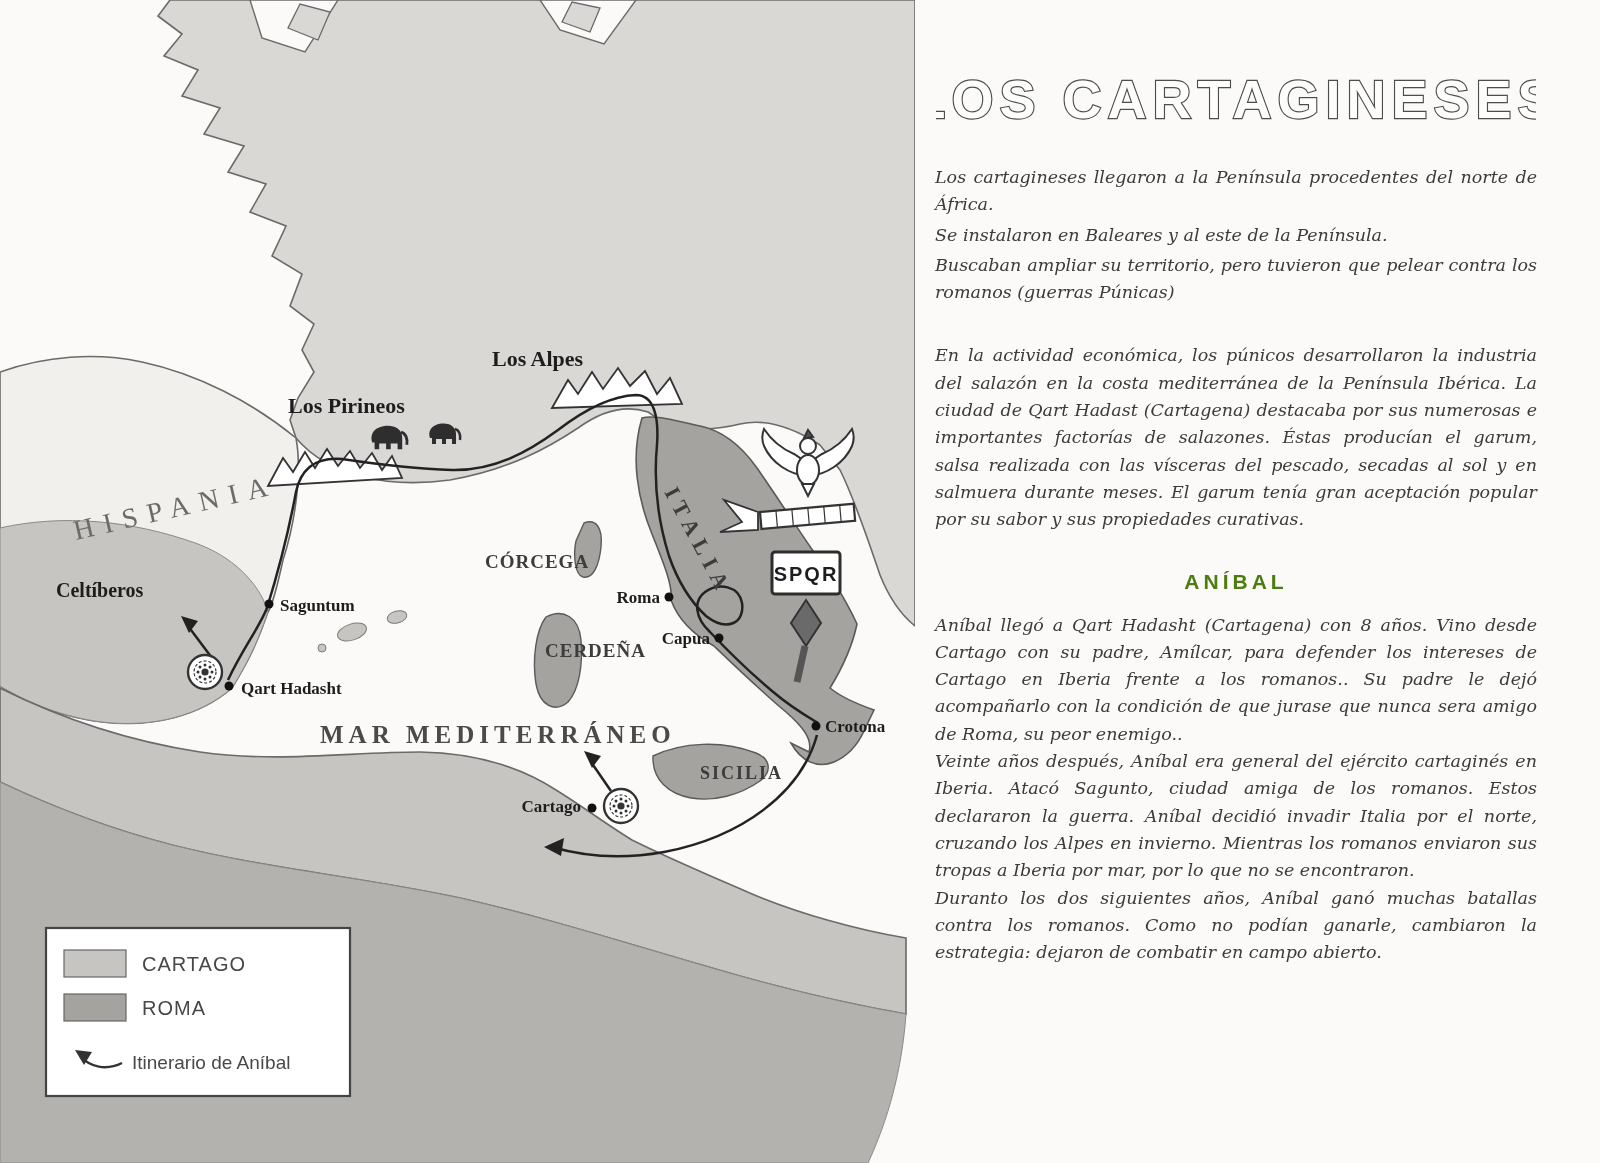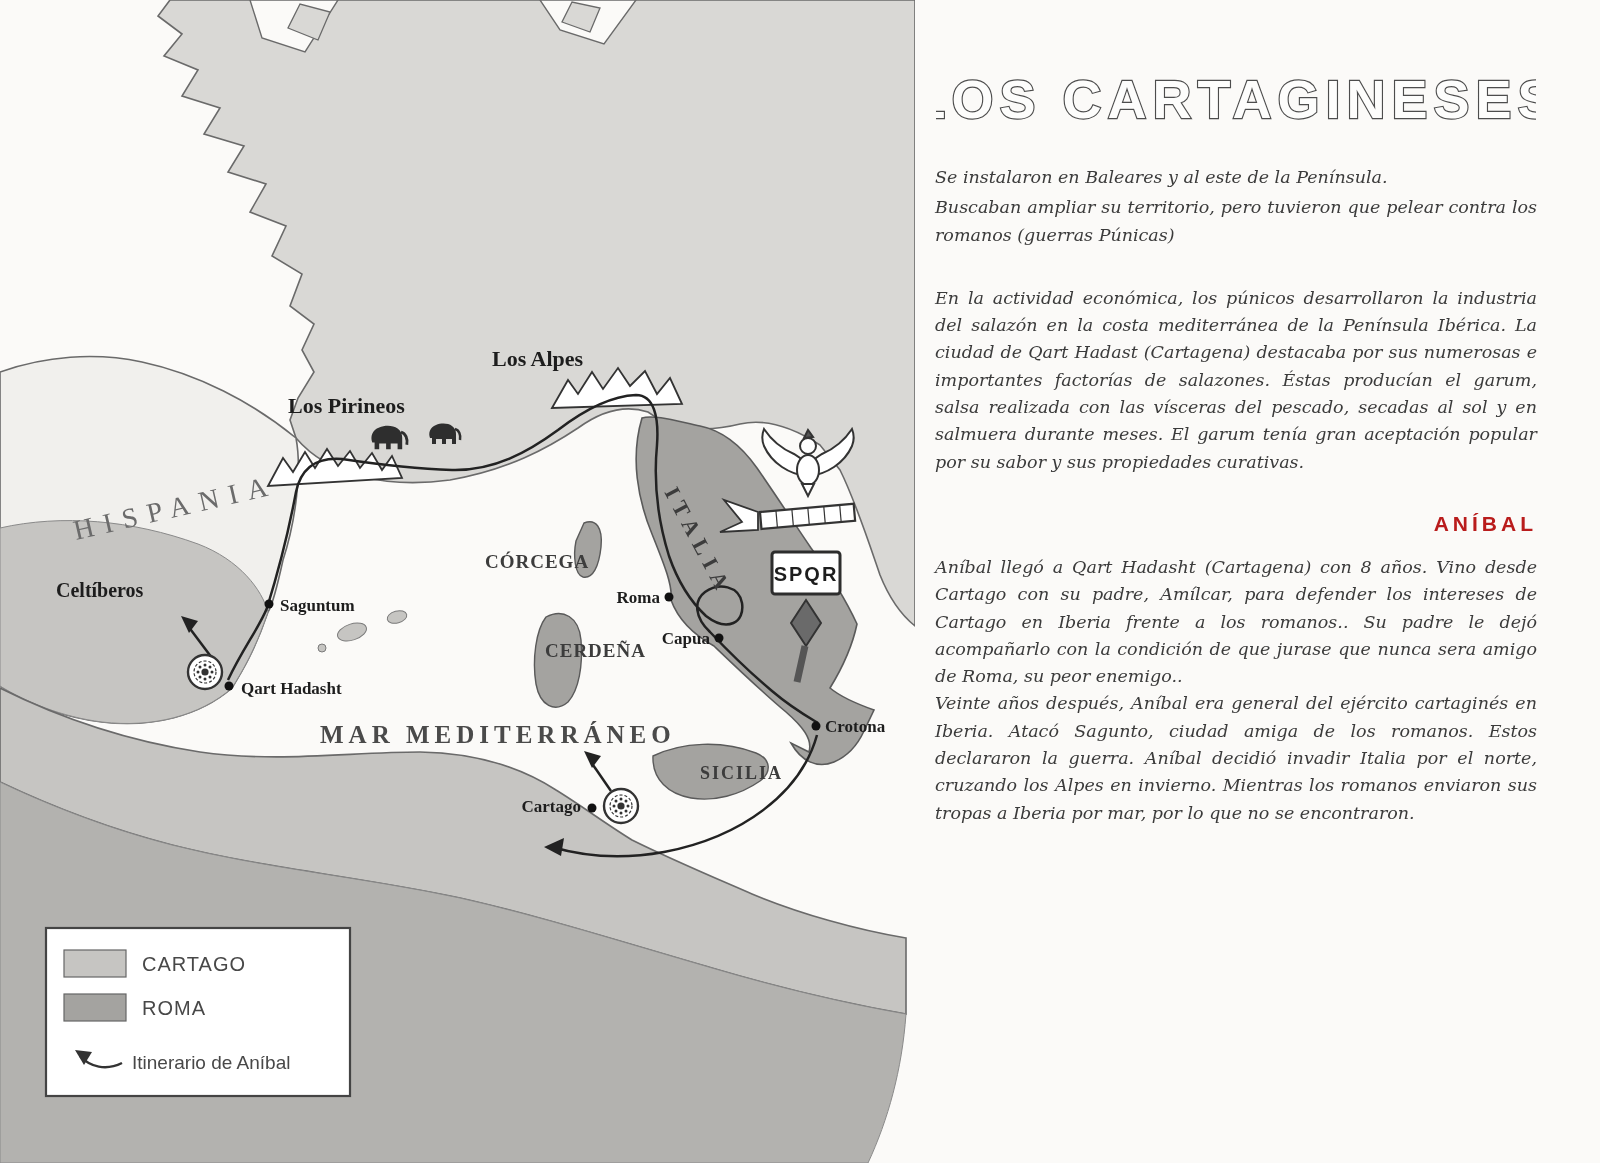--- a/index.html
+++ b/index.html
@@ -12,21 +12,21 @@
   .title-svg { display:block; margin:22px auto 26px auto; }
   .title-text { font-family:"Liberation Sans",sans-serif; font-weight:700; font-size:54px;
                 letter-spacing:6px; fill:#fdfdfc; stroke:#4d4d4d; stroke-width:2.3px;
                 paint-order:stroke fill; }
   .body-text p { font-family:"DejaVu Serif",serif; font-style:italic; font-size:17.5px;
                  line-height:1.56; text-align:justify; margin:0; color:#3b3b3b; }
   .intro p { margin-bottom:3px; }
   .block { margin-top:36px !important; }
   .tight { margin-top:0 !important; }
   h2.anibal { font-family:"Liberation Sans",sans-serif; font-size:21px; font-weight:600;
-              letter-spacing:4px; text-align:right; margin:36px 0 18px 0; color:#b91c1c; }
+              letter-spacing:4px; text-align:center; margin:36px 0 18px 0; color:#4d7c0f; }
 
   
   .lbl-hand  { font-family:"Liberation Serif",serif; font-weight:700; fill:#1d1d1d; }
   .lbl-caps  { font-family:"Liberation Serif",serif; font-weight:700; fill:#3c3c3c; }
   .lbl-sea   { font-family:"Liberation Serif",serif; font-weight:600; fill:#4a4a4a; }
   .lbl-region{ font-family:"Liberation Serif",serif; font-weight:400; fill:#6b6b6b; }
   .lbl-legend{ font-family:"Liberation Sans",sans-serif; fill:#484848; }
   .lbl-spqr  { font-family:"Liberation Sans",sans-serif; font-weight:700; fill:#1d1d1d; }
 </style>
 </head>
@@ -181,26 +181,28 @@
     </svg>
   </div>
 
   <div class="text-panel body-text">
 
     <svg class="title-svg" width="600" height="76">
       <text class="title-text" x="300" y="56" text-anchor="middle">LOS CARTAGINESES</text>
     </svg>
 
     <div class="intro">
+      <p>Los cartagineses llegaron a la Península procedentes del norte de África.</p>
       <p>Se instalaron en Baleares y al este de la Península.</p>
       <p>Buscaban ampliar su territorio, pero tuvieron que pelear contra los romanos (guerras Púnicas)</p>
     </div>
 
     <p class="block">En la actividad económica, los púnicos desarrollaron la industria del salazón en la costa mediterránea de la Península Ibérica. La ciudad de Qart Hadast (Cartagena) destacaba por sus numerosas e importantes factorías de salazones. Éstas producían el garum, salsa realizada con las vísceras del pescado, secadas al sol y en salmuera durante meses. El garum tenía gran aceptación popular por su sabor y sus propiedades curativas.</p>
 
     <h2 class="anibal">ANÍBAL</h2>
 
     <p class="tight">Aníbal llegó a Qart Hadasht (Cartagena) con 8 años. Vino desde Cartago con su padre, Amílcar, para defender los intereses de Cartago en Iberia frente a los romanos.. Su padre le dejó acompañarlo con la condición de que jurase que nunca sera amigo de Roma, su peor enemigo..</p>
     <p class="tight">Veinte años después, Aníbal era general del ejército cartaginés en Iberia. Atacó Sagunto, ciudad amiga de los romanos. Estos declararon la guerra. Aníbal decidió invadir Italia por el norte, cruzando los Alpes en invierno. Mientras los romanos enviaron sus tropas a Iberia por mar, por lo que no se encontraron.</p>
+    <p class="tight">Duranto los dos siguientes años, Aníbal ganó muchas batallas contra los romanos. Como no podían ganarle, cambiaron la estrategia: dejaron de combatir en campo abierto.</p>
 
   </div>
 
 </div>
 
 </body></html>

